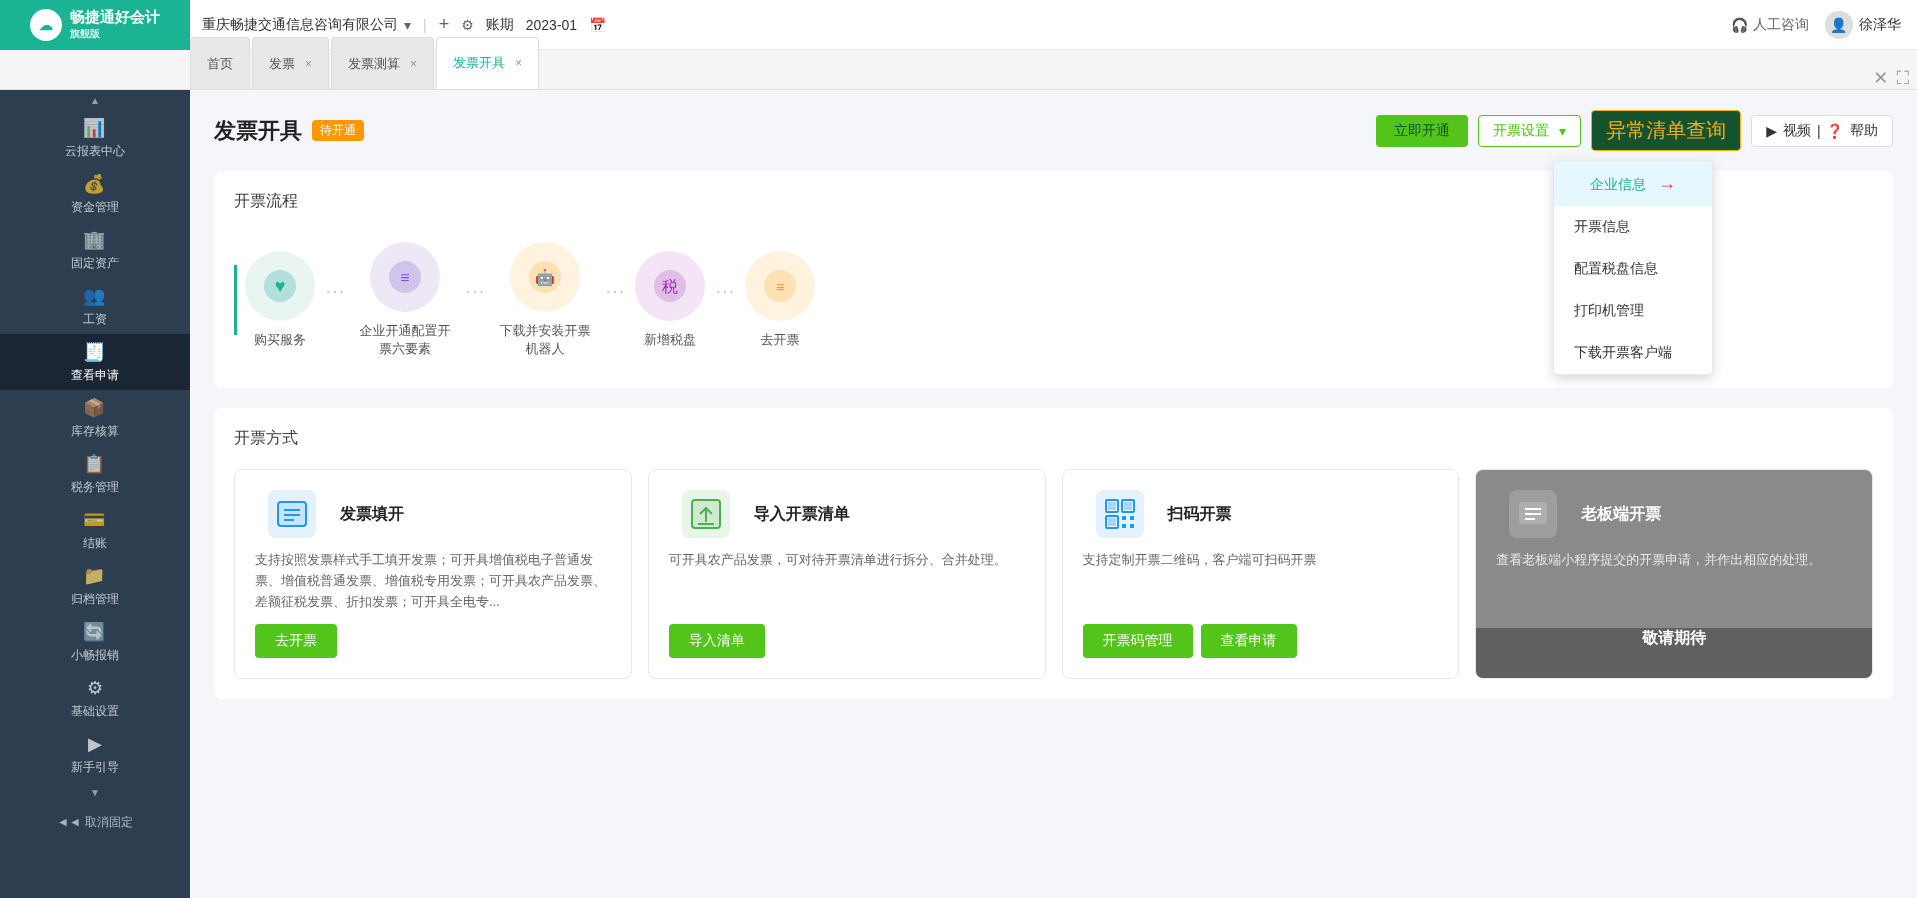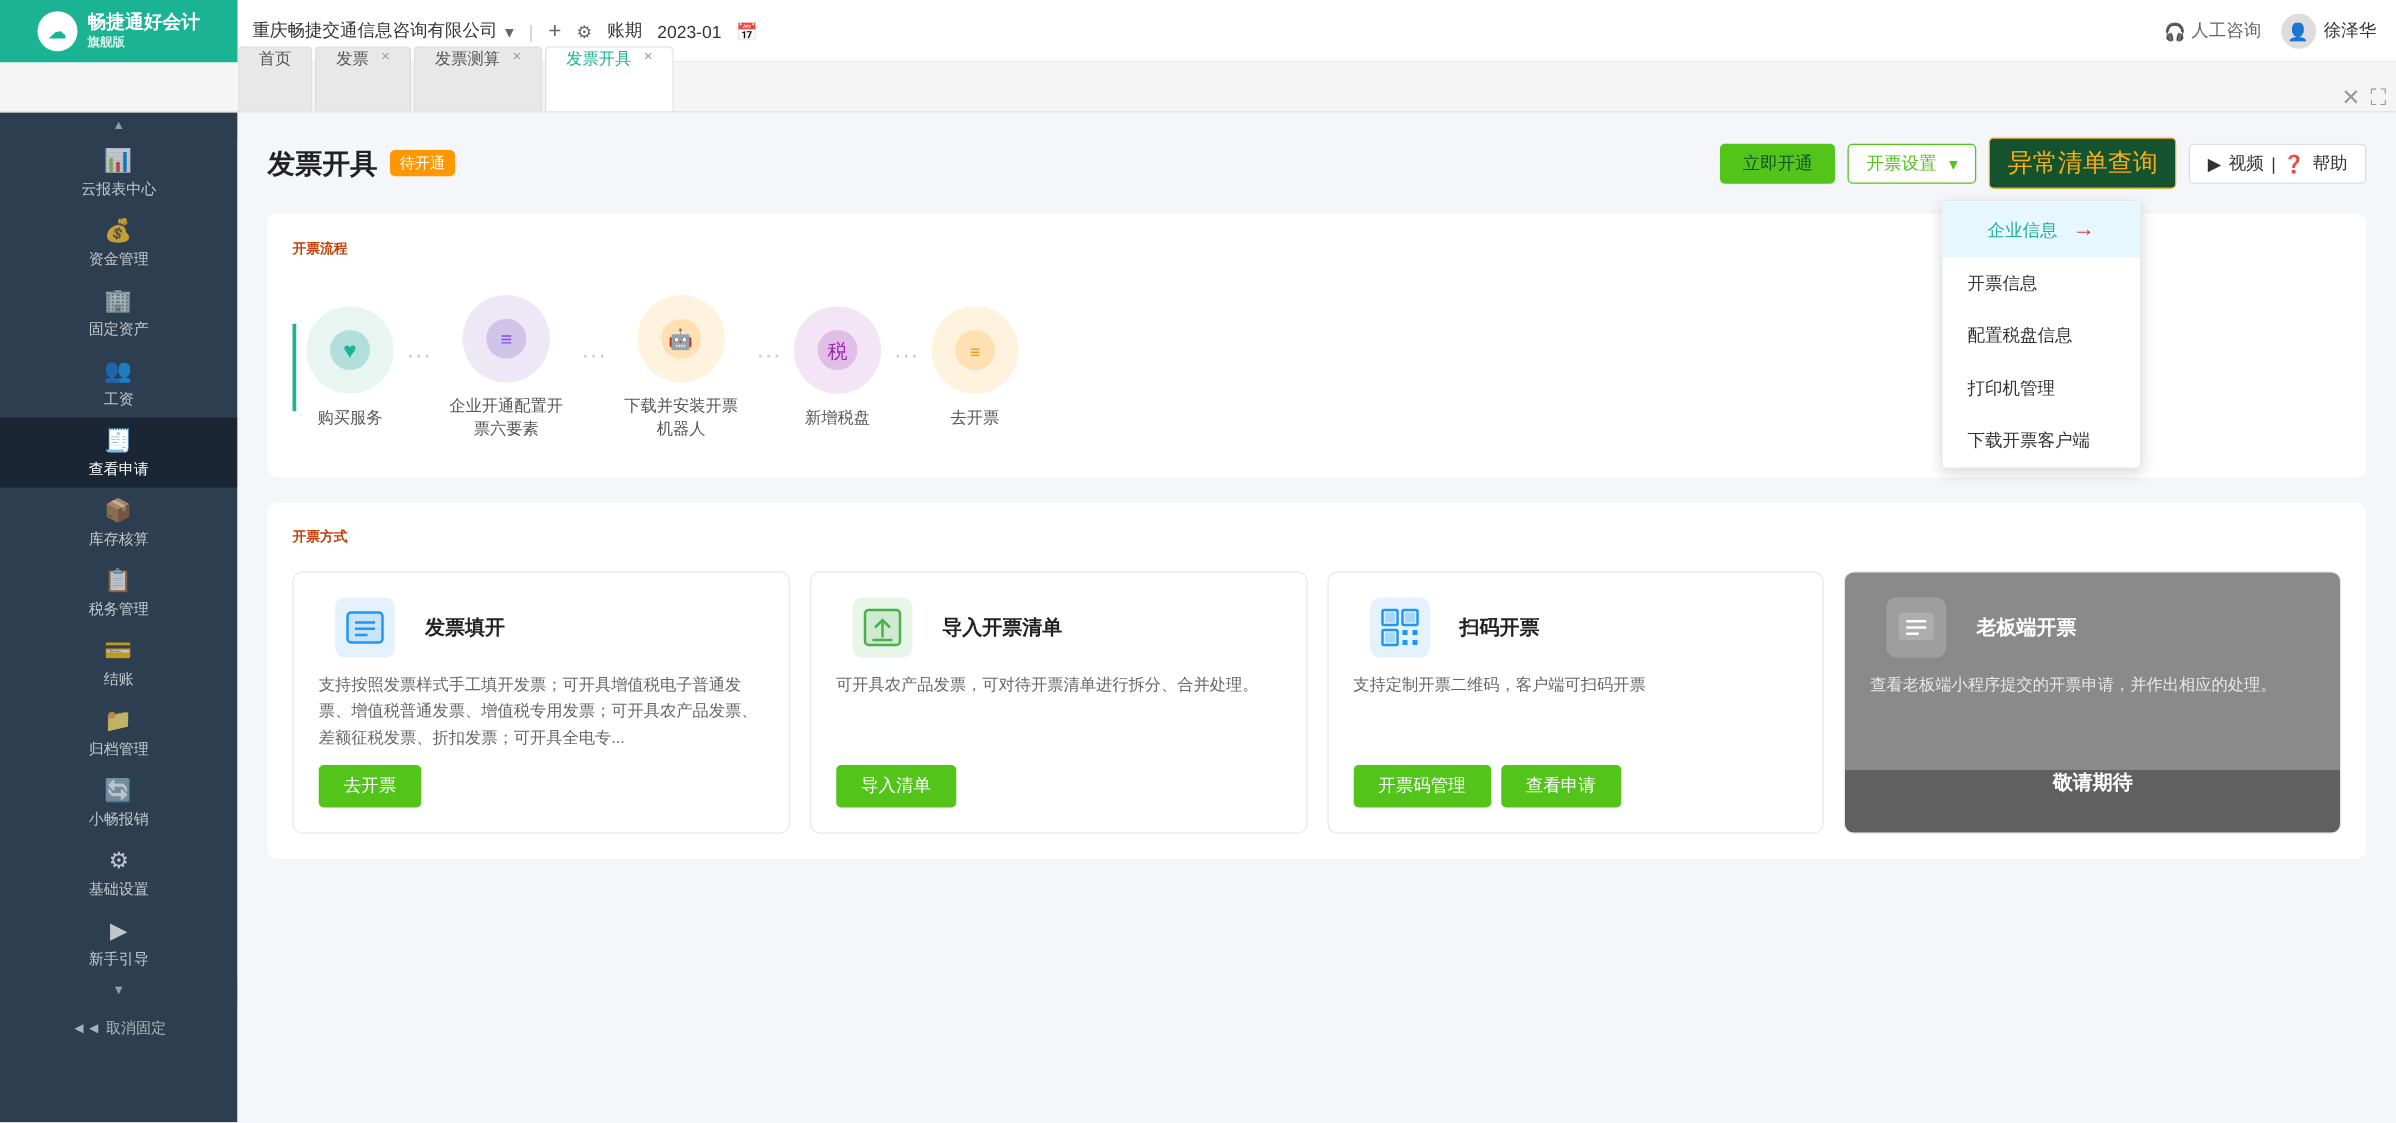--- a/index.html
+++ b/index.html
@@ -19,21 +19,21 @@
     .settings-btn { color: #666; cursor: pointer; }
     .period-label { color: #333; }
     .calendar-icon { color: #666; cursor: pointer; }
     .top-bar-right { margin-left: auto; display: flex; align-items: center; gap: 16px; }
     .consultation-btn { display: flex; align-items: center; gap: 4px; color: #666; cursor: pointer; }
     .user-area { display: flex; align-items: center; gap: 6px; color: #333; cursor: pointer; }
     .user-avatar { width: 28px; height: 28px; border-radius: 50%; background: #ddd; display: flex; align-items: center; justify-content: center; color: #666; }
 
     
     .tab-bar { height: 40px; background: #f5f5f5; display: flex; align-items: end; padding-left: 190px; border-bottom: 1px solid #e0e0e0; }
-    .tab { height: 52px; padding: 0 16px; display: flex; align-items: flex-start; gap: 6px; cursor: pointer; font-size: 13px; color: #555; background: #e8e8e8; border-radius: 4px 4px 0 0; margin-right: 2px; border: 1px solid #ddd; border-bottom: none; }
+    .tab { height: 52px; padding: 0 16px; display: flex; align-items: center; gap: 6px; cursor: pointer; font-size: 13px; color: #555; background: #e8e8e8; border-radius: 4px 4px 0 0; margin-right: 2px; border: 1px solid #ddd; border-bottom: none; }
     .tab.active { background: #fff; color: #1ab394; font-weight: 500; border-color: #ddd; border-bottom: 1px solid #fff; }
     .tab-close { font-size: 12px; color: #999; margin-left: 4px; }
 
     
     .main-layout { display: flex; flex: 1; overflow: hidden; }
 
     
     .sidebar { width: 190px; background: #2c3e50; flex-shrink: 0; overflow-y: auto; display: flex; flex-direction: column; }
     .sidebar-item { height: 56px; display: flex; flex-direction: column; align-items: center; justify-content: center; gap: 4px; cursor: pointer; color: rgba(255,255,255,0.7); font-size: 12px; transition: background 0.2s; }
     .sidebar-item.active { background: #1a2634; color: #fff; }
@@ -49,21 +49,21 @@
     .page-title { font-size: 22px; color: #222; font-weight: 600; }
     .status-badge { background: #ff9800; color: #fff; padding: 2px 8px; border-radius: 4px; font-size: 12px; }
     .header-actions { display: flex; align-items: center; gap: 10px; }
     .btn-green { background: #52c41a; color: #14532d; border: none; padding: 7px 18px; border-radius: 4px; cursor: pointer; font-size: 14px; margin-left: 46px; }
     .btn-outline-green { background: #fff; color: #52c41a; border: 1px solid #52c41a; padding: 6px 14px; border-radius: 4px; cursor: pointer; font-size: 14px; display: flex; align-items: center; gap: 10px; position: relative; }
     .btn-outline-yellow { background: #14532d; color: #faad14; border: 1px solid #faad14; padding: 6px 14px; border-radius: 4px; cursor: pointer; font-size: 20px; }
     .btn-video { background: #fff; color: #333; border: 1px solid #ddd; padding: 6px 14px; border-radius: 4px; cursor: pointer; font-size: 14px; display: flex; align-items: center; gap: 6px; }
 
     
     .section { background: #fff; border-radius: 8px; padding: 20px; margin-bottom: 20px; }
-    .section-title { font-size: 11px; font-weight: 700; color: #c2410c; margin-bottom: 20px; }
+    .section-title { font-size: 16px; font-weight: 400; color: #404040; margin-bottom: 20px; }
 
     
     .process-flow { display: flex; align-items: center; gap: 0; padding: 10px 0; }
     .process-step { display: flex; flex-direction: column; align-items: center; gap: 10px; }
     .process-step-icon { width: 70px; height: 70px; border-radius: 50%; display: flex; align-items: center; justify-content: center; font-size: 28px; }
     .process-step-label { font-size: 13px; color: #555; text-align: center; max-width: 100px; }
     .process-arrow { color: #ccc; font-size: 20px; margin: 0 10px; padding-bottom: 20px; }
     .step-1 .process-step-icon { background: #e8f5f0; color: #1ab394; }
     .step-2 .process-step-icon { background: #ede7f6; color: #7c4dff; }
     .step-3 .process-step-icon { background: #fff3e0; color: #ff9800; }

